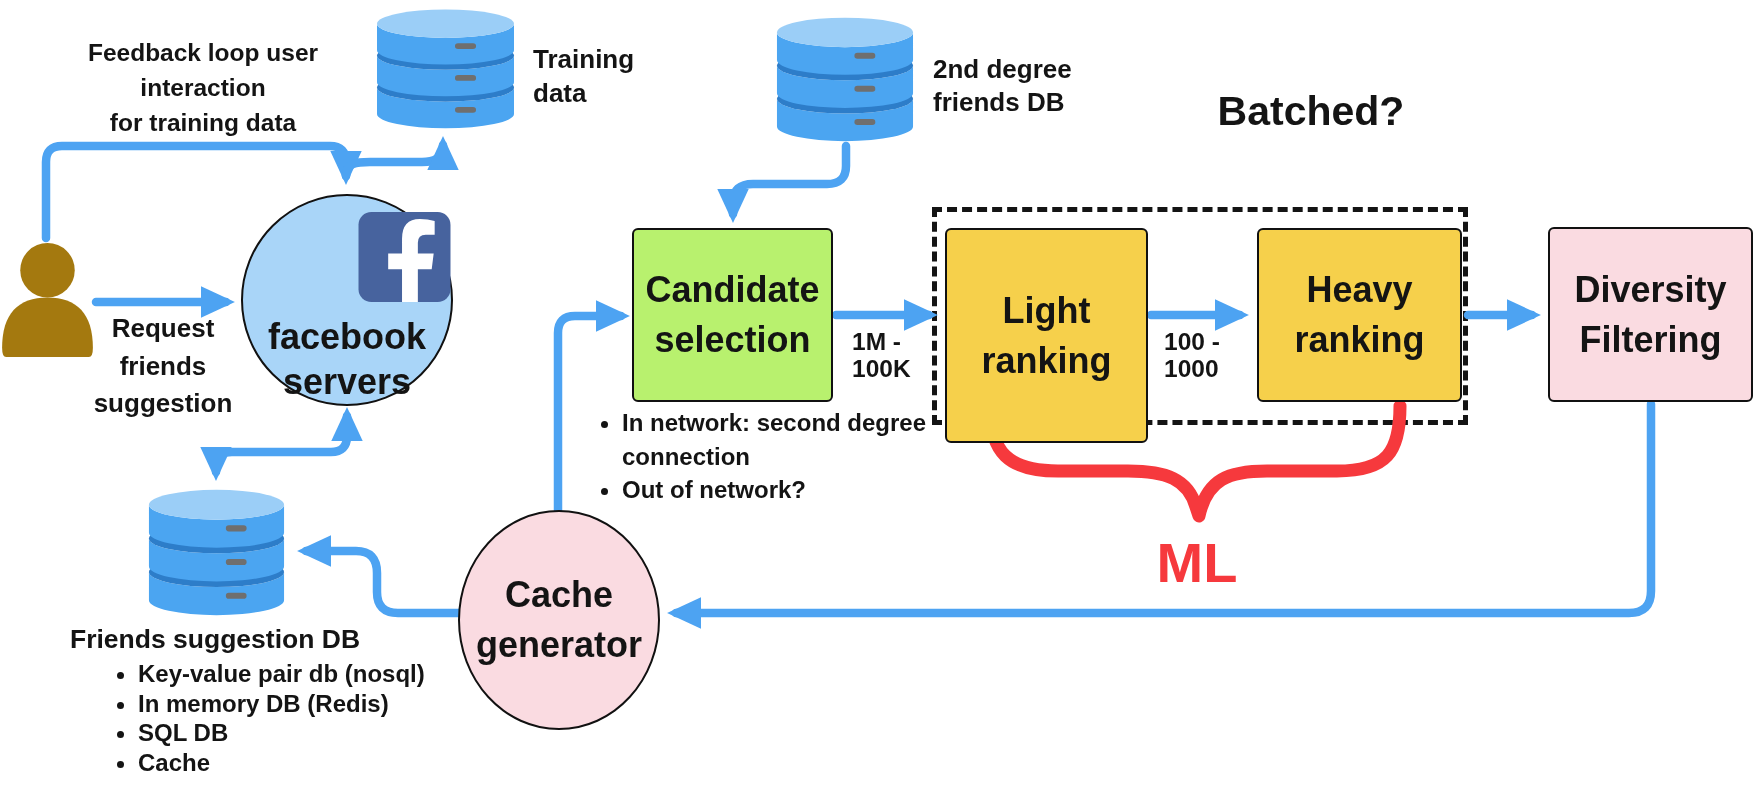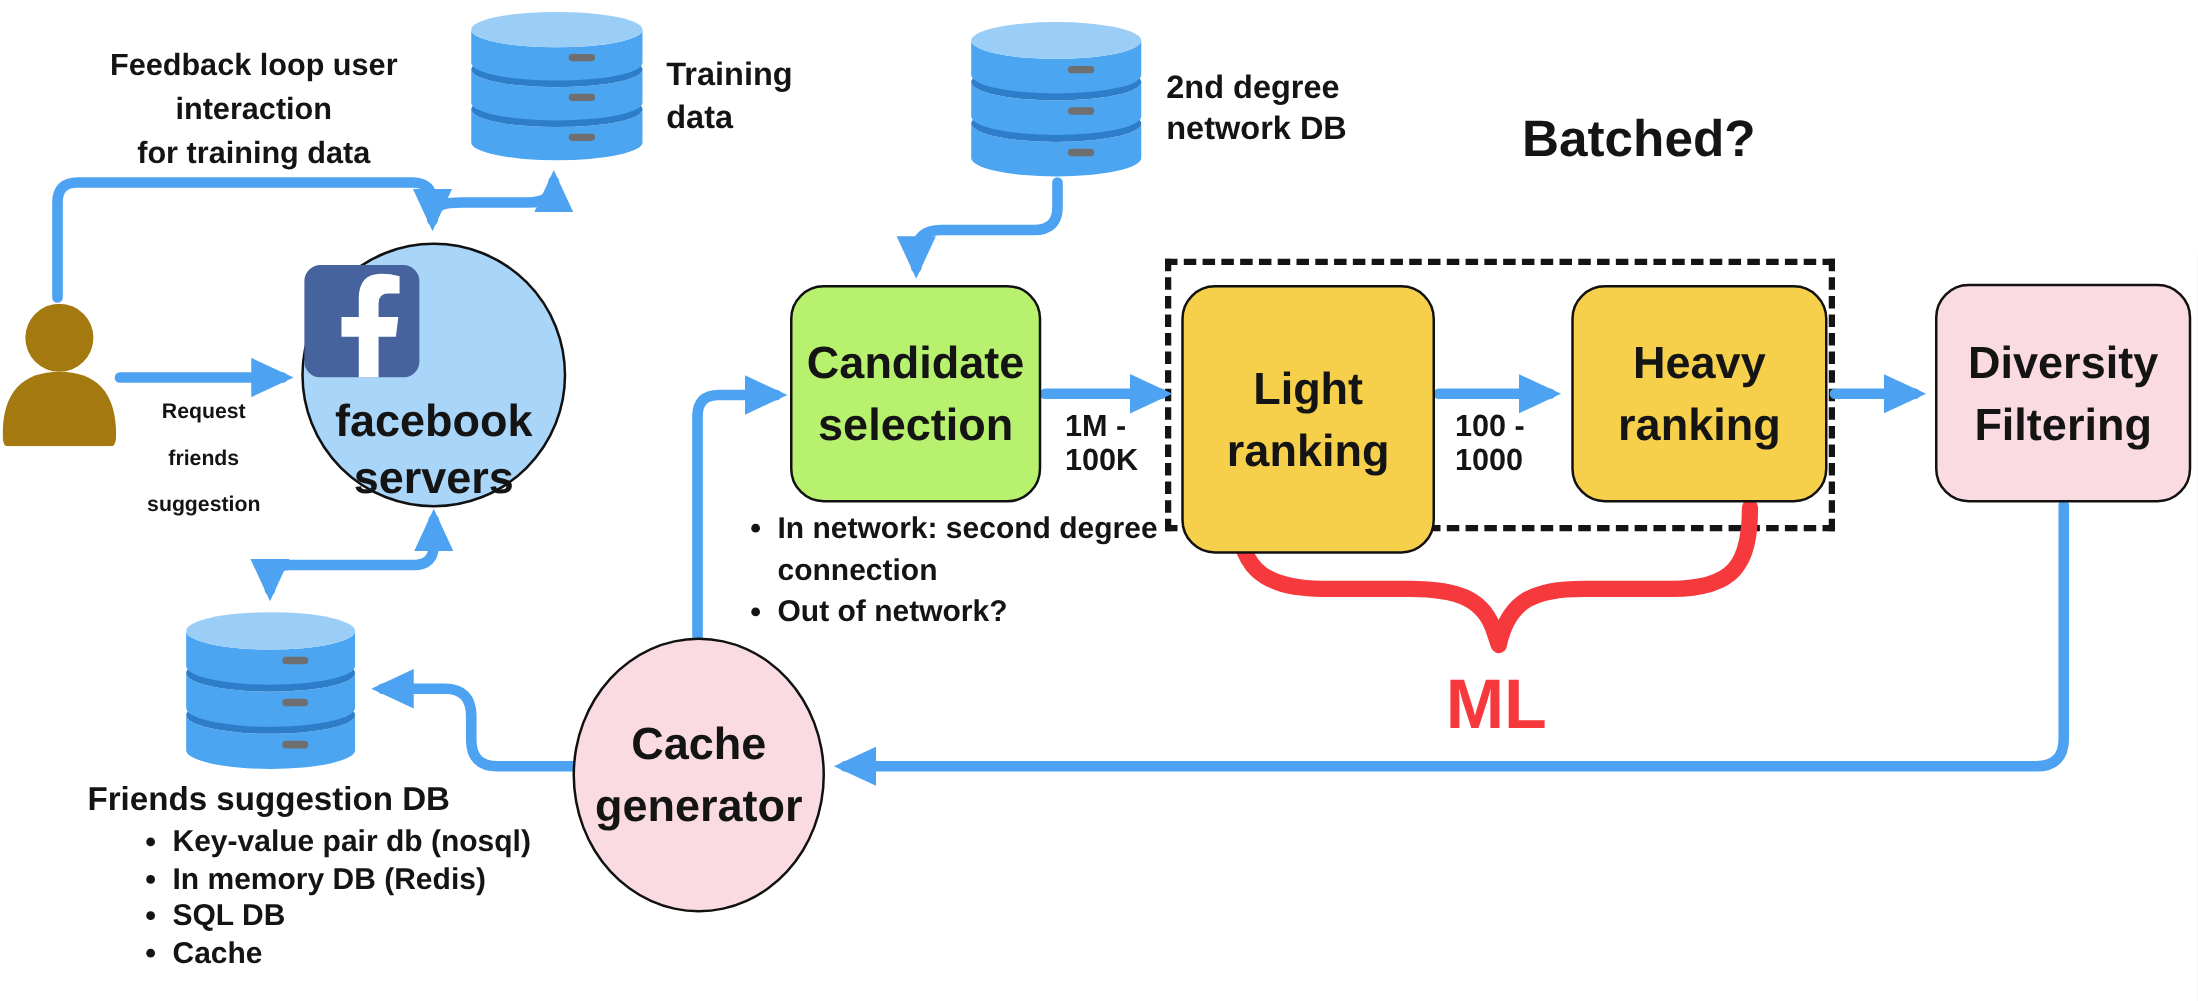--- a/index.html
+++ b/index.html
@@ -8,30 +8,30 @@
     --ml-red:#f6393d; --db-body-blue:#4ba5f1; --db-band-blue:#2d7dc9;
     --db-top-blue:#9bcef7; --user-brown:#a4790f; --ink:#141414;
   }
   *{margin:0;padding:0;box-sizing:border-box;}
   body{background:#e8e8e8;font-family:"Liberation Sans",sans-serif;}
   .canvas{position:relative;width:1758px;height:801px;background:#ffffff;overflow:hidden;
           font-family:"Liberation Sans",sans-serif;color:var(--ink);}
   .abs{position:absolute;}
   .lbl{font-weight:bold;white-space:pre-line;color:var(--ink);}
   .ctr{transform:translateX(-50%);text-align:center;}
-  .node{position:absolute;border:2.5px solid #111;border-radius:27px;display:flex;
+  .node{position:absolute;border:2.5px solid #111;border-radius:6px;display:flex;
         align-items:center;justify-content:center;text-align:center;
         font-weight:bold;font-size:36px;line-height:50px;color:var(--ink);}
   .green{background:var(--node-green);}
   .yellow{background:var(--node-yellow);}
   .pink{background:var(--node-pink);}
   .ellipse{border-radius:50%;}
   .fb-circle{position:absolute;left:241px;top:194px;width:212px;height:212px;
              background:var(--facebook-circle-blue);border:2.5px solid #111;border-radius:50%;
-             display:flex;flex-direction:column;align-items:flex-start;}
+             display:flex;flex-direction:column;align-items:flex-end;}
   .fb-label{font-weight:bold;font-size:36px;line-height:45px;text-align:center;margin-top:12px;}
   .dashed-box{position:absolute;left:932px;top:207px;width:536px;height:218px;
               border:5px dashed var(--ink);background:transparent;}
   .connectors{position:absolute;left:0;top:0;z-index:2;pointer-events:none;}
   .edge{stroke:var(--arrow-blue);stroke-width:8.5;fill:none;stroke-linecap:round;}
   .brace{stroke:var(--ml-red);stroke-width:13;fill:none;stroke-linecap:round;stroke-linejoin:round;}
   #ah path{fill:var(--arrow-blue);}
   .layer3{z-index:3;}
   .db-body{fill:var(--db-body-blue);}
   .db-band{fill:var(--db-band-blue);}
@@ -123,23 +123,23 @@
   <div class="node pink ellipse layer3" style="left:458px;top:510px;width:202px;height:220px;border-width:2px">
     <span>Cache generator</span>
   </div>
 
   <div class="abs lbl ctr" style="left:203px;top:35px;font-size:24.5px;line-height:35px">Feedback loop user
 interaction
 for training data</div>
   <div class="abs lbl" style="left:533px;top:42px;font-size:26px;line-height:34px">Training
 data</div>
   <div class="abs lbl" style="left:933px;top:53px;font-size:26px;line-height:33px">2nd degree
-network DB</div>
+friends DB</div>
   <div class="abs lbl ctr batched" style="left:1290px;top:88px">Batched?</div>
-  <div class="abs lbl ctr" style="left:163px;top:310px;font-size:17px;line-height:37.5px">Request
+  <div class="abs lbl ctr" style="left:163px;top:310px;font-size:26px;line-height:37.5px">Request
 friends
 suggestion</div>
   <div class="abs lbl" style="left:852px;top:328px;font-size:24.5px;line-height:27px">1M -
 100K</div>
   <div class="abs lbl" style="left:1164px;top:328px;font-size:24.5px;line-height:27px">100 -
 1000</div>
   <div class="abs ml-text ctr" style="left:1197px;top:530px">ML</div>
   <div class="abs lbl ctr" style="left:215px;top:624px;font-size:26.5px">Friends suggestion DB</div>
 
   <ul class="abs notes" style="left:596px;top:406px;line-height:33.5px;width:345px">

